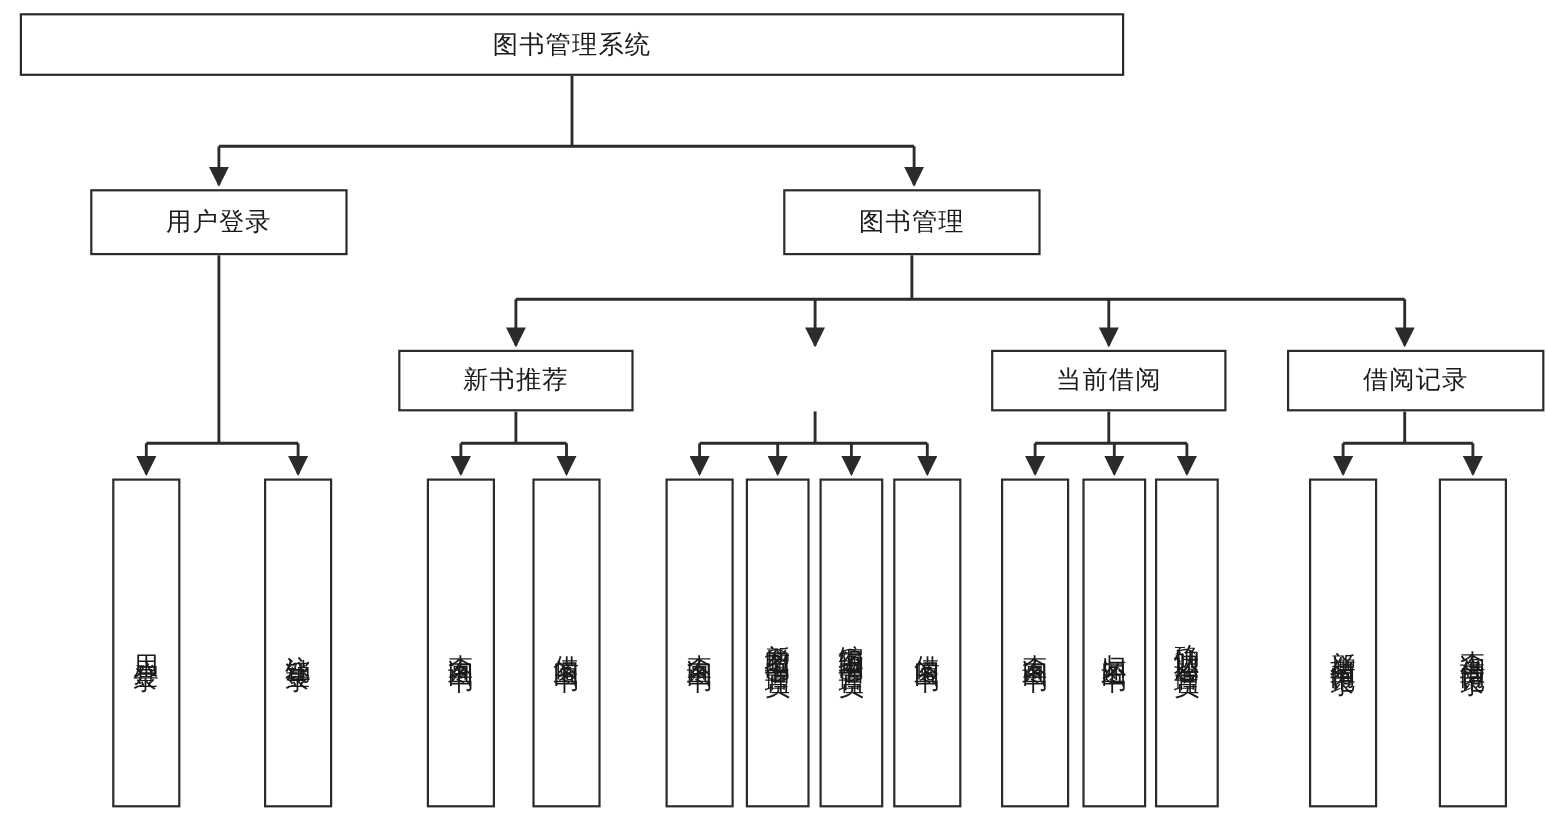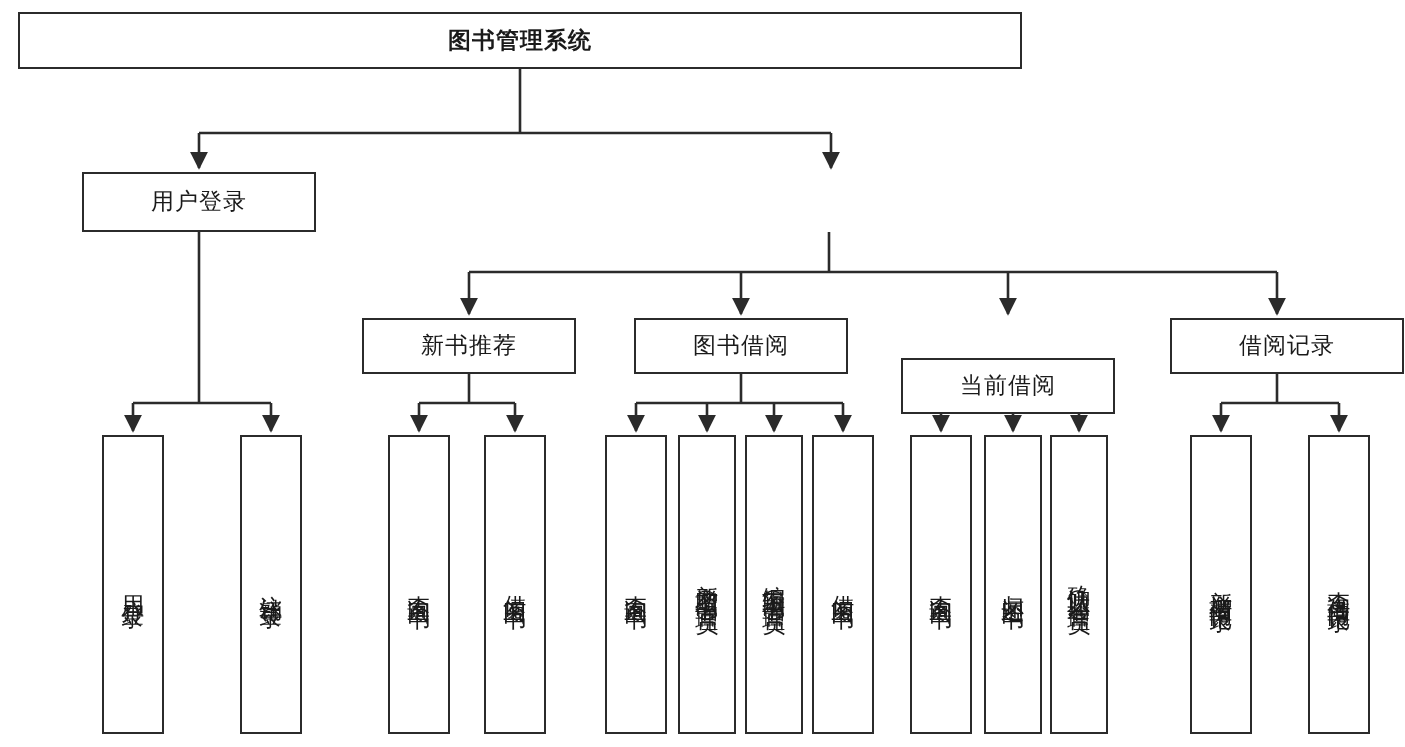--- a/index.html
+++ b/index.html
@@ -114,35 +114,35 @@
       <path d="M 1013 403 L 1013 431" marker-end="url(#arrow)"></path>
       <path d="M 1079 403 L 1079 431" marker-end="url(#arrow)"></path>
 
       <path d="M 1277 374 L 1277 403"></path>
       <path d="M 1221 403 L 1339 403"></path>
       <path d="M 1221 403 L 1221 431" marker-end="url(#arrow)"></path>
       <path d="M 1339 403 L 1339 431" marker-end="url(#arrow)"></path>
     </g>
   </svg>
 
-  <div class="node horiz" style="left: 18px; top: 12px; width: 1004px; height: 57px; font-weight: bold;">
+  <div class="node horiz" style="left: 18px; top: 12px; width: 1004px; height: 57px;">
     <span class="label">图书管理系统</span>
   </div>
 
   <div class="node horiz" style="left: 82px; top: 172px; width: 234px; height: 60px;">
     <span class="label">用户登录</span>
   </div>
+  <div class="node horiz" style="left: 712px; top: 172px; width: 234px; height: 60px;">
+    <span class="label">图书管理</span>
+  </div>
 
   <div class="node horiz" style="left: 362px; top: 318px; width: 214px; height: 56px;">
     <span class="label">新书推荐</span>
   </div>
-  <div class="node horiz" style="left: 634px; top: 318px; width: 214px; height: 56px;">
-    <span class="label">图书借阅</span>
-  </div>
-  <div class="node horiz" style="left: 901px; top: 318px; width: 214px; height: 56px; margin-top: 40px;">
+  <div class="node horiz" style="left: 901px; top: 318px; width: 214px; height: 56px;">
     <span class="label">当前借阅</span>
   </div>
   <div class="node horiz" style="left: 1170px; top: 318px; width: 234px; height: 56px;">
     <span class="label">借阅记录</span>
   </div>
 
   <div class="node vert" style="left: 102px; top: 435px; width: 62px; height: 299px;">
     <span class="label">用户登录</span>
   </div>
   <div class="node vert" style="left: 240px; top: 435px; width: 62px; height: 299px;">

